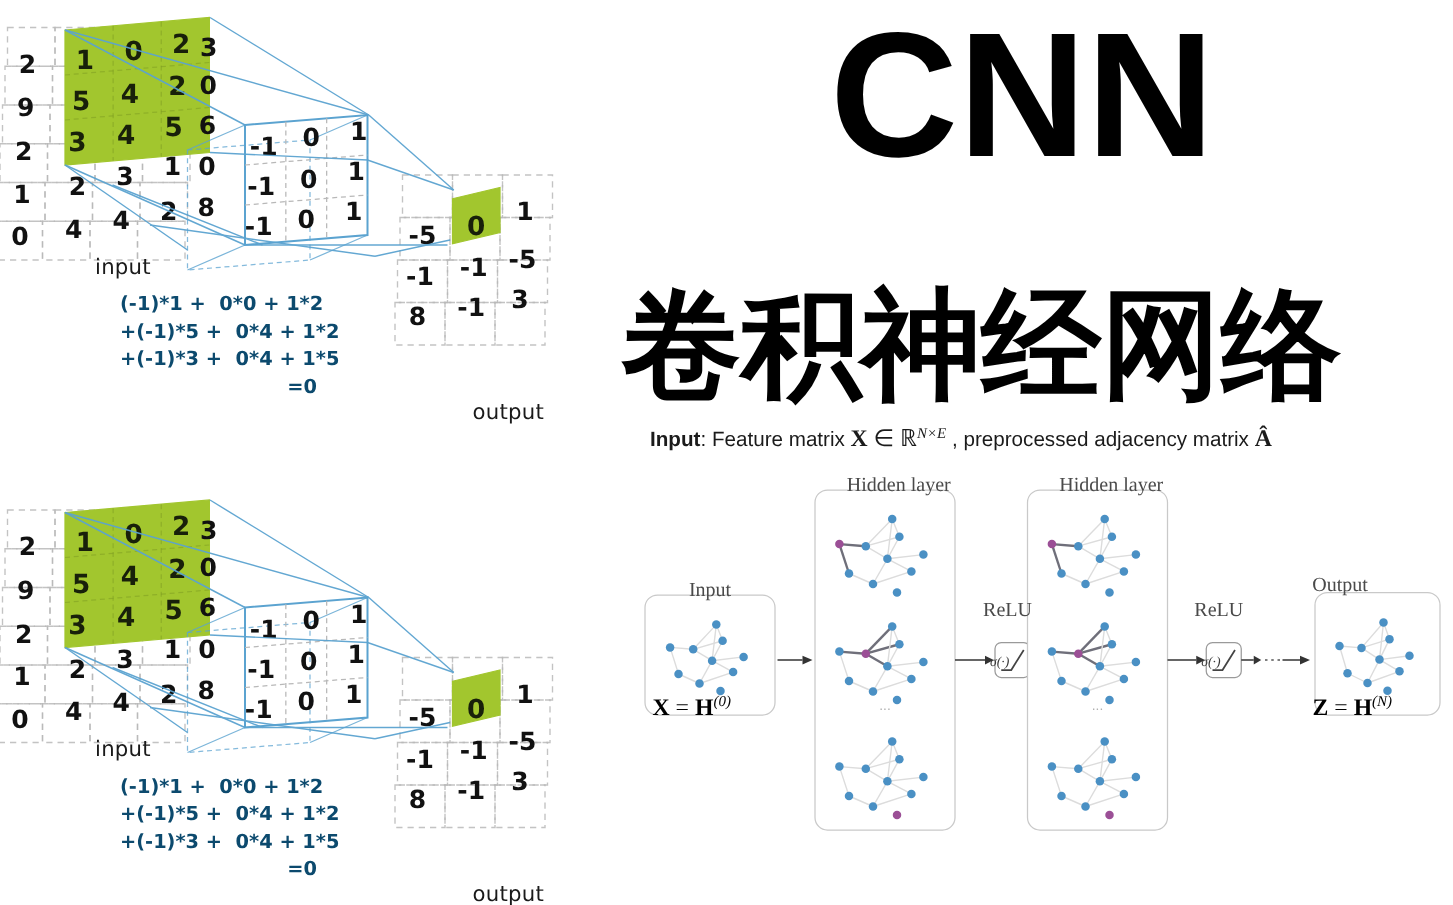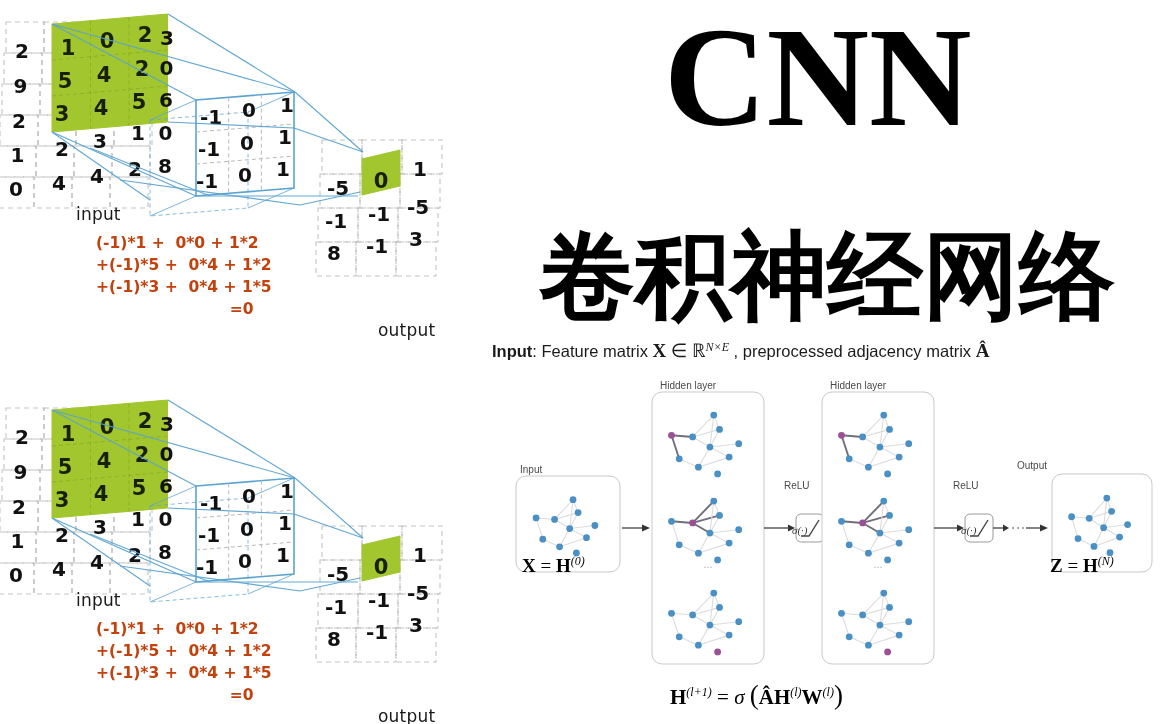--- a/index.html
+++ b/index.html
@@ -17,30 +17,30 @@
   .conv svg{position:absolute;left:0;top:0;}
 
   .conv .lbl{
     position:absolute;
     font-family:"DejaVu Sans", sans-serif;
     font-size:17px;color:#1a1a1a;letter-spacing:.2px;
   }
   .conv .calc{
     position:absolute;
     font-family:"DejaVu Sans", sans-serif;
-    font-size:15.5px;font-weight:600;color:#c2410c;
+    font-size:15.5px;font-weight:600;color:#0c4a6e;
     line-height:22px;white-space:pre;
   }
   .conv .calc div{text-align:left;}
   .conv .calc .eq{text-align:right;padding-right:18px;}
 
   
   .title-cnn{
     position:absolute;
-    font-family:Liberation Serif, serif;
+    font-family:Liberation Sans, sans-serif;
     font-weight:700;
     color:#000;
     line-height:1;
   }
   .title-cn{
     position:absolute;
     font-family:"DejaVu Sans", sans-serif;
     font-weight:700;
     color:#000;
     line-height:1;
@@ -59,23 +59,23 @@
   .mathb{font-family:"Liberation Serif", serif;font-weight:700;font-size:19px;}
   .mathr{font-family:"Liberation Serif", serif;font-size:19px;}
   .mathi{font-family:"Liberation Serif", serif;font-style:italic;font-size:13px;}
   .sup{font-size:12px;vertical-align:super;}
 
   
   .gnn{position:absolute;left:500px;top:378px;width:662px;height:346px;}
   .gnn svg{position:absolute;left:0;top:0;}
   .gnn .cap{
     position:absolute;
-    font-family:Liberation Sans, sans-serif;
-    font-size:10px;color:#4a4a4a;
-    text-align:left;
+    font-family:Liberation Serif, serif;
+    font-size:16px;color:#4a4a4a;
+    text-align:center;
   }
   .gnn .formula{
     position:absolute;
     font-family:"Liberation Serif", serif;
     color:#000000;
     white-space:nowrap;
   }
   .gnn .sigma{
     position:absolute;
     font-family:"Liberation Serif", serif;
@@ -363,23 +363,23 @@
           <line x1="300" y1="205" x2="360" y2="192"></line>
           <line x1="196" y1="196" x2="358" y2="196"></line>
         </g>
       </svg>
       <div class="lbl" style="left: 76px; top: 204px;">input</div>
       <div class="lbl" style="left: 378px; top: 320px;">output</div>
       <div class="calc" style="left: 96px; top: 232px;"><div>(-1)*1 +  0*0 + 1*2</div><div>+(-1)*5 +  0*4 + 1*2</div><div>+(-1)*3 +  0*4 + 1*5</div><div class="eq">=0</div></div>
     </div>
 
   <div class="title-cnn" style="left:664px;top:6px;font-size:142px;">CNN</div>
-  <div class="title-cn" style="left:497px;top:228px;font-size:96px;margin-left:42px;">卷积神经网络</div>
-
-  <div class="inputline" style="left:492px;top:337px;">
+  <div class="title-cn" style="left:497px;top:228px;font-size:96px;">卷积神经网络</div>
+
+  <div class="inputline" style="left:520px;top:337px;">
     <b>Input</b><span>:</span>
     <span>Feature matrix</span>
     <span class="mathb">X</span>
     <span class="mathr">∈</span>
     <span class="mathr">ℝ</span><span class="mathi sup">N×E</span>
     <span>,</span>
     <span>preprocessed adjacency matrix</span>
     <span class="mathb">Â</span>
   </div>
 
@@ -631,21 +631,15 @@
       <span>=</span>
       <b>H</b><span class="mathi sup">(0)</span>
     </div>
 
     <div class="formula" style="left:550px;top:176px;font-size:19px;">
       <b>Z</b>
       <span>=</span>
       <b>H</b><span class="mathi sup">(N)</span>
     </div>
 
-    <div class="formula" style="left:170px;top:302px;font-size:21px;">
-      <b>H</b><span class="mathi sup">(l+1)</span>
-      <span>=</span>
-      <span style="font-style:italic;">σ</span>
-      <span style="font-size:27px;">(</span><b>Â</b><b>H</b><span class="mathi sup">(l)</span><b>W</b><span class="mathi sup">(l)</span><span style="font-size:27px;">)</span>
-    </div>
   </div>
 
 </div>
 
 </body></html>

